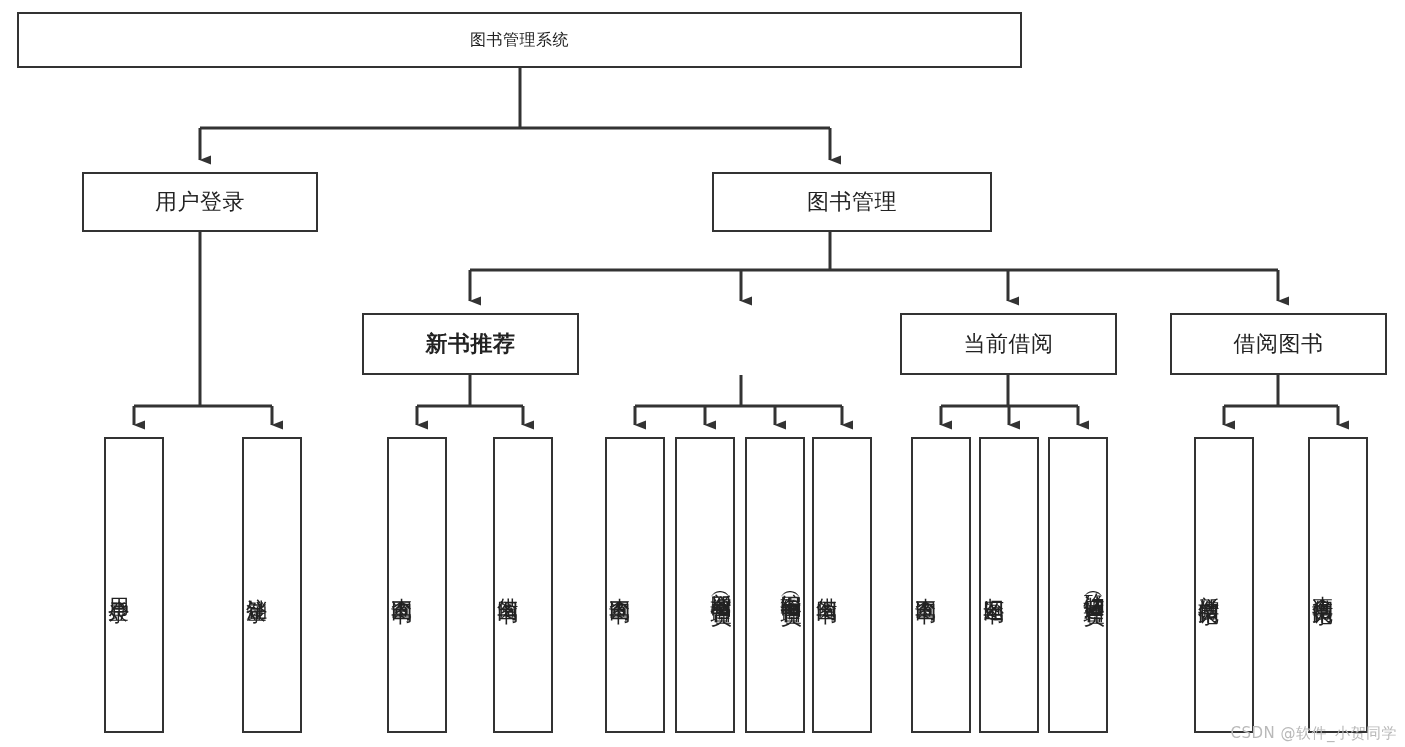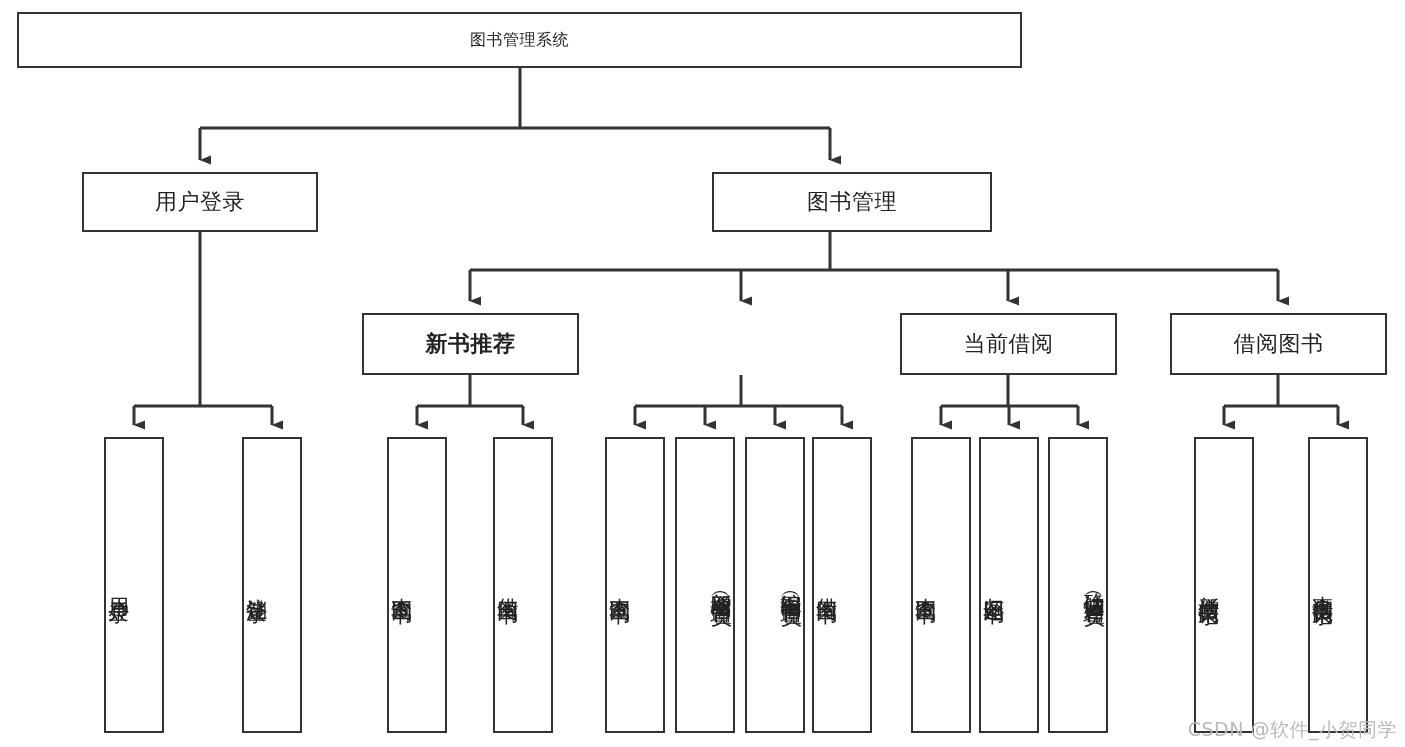--- a/index.html
+++ b/index.html
@@ -64,21 +64,21 @@
     align-items: flex-start;
     justify-content: center;
   }
   .node.v .vtext {
     display: block;
   }
   #watermark {
     position: absolute;
     right: 8px;
     bottom: 4px;
-    font-size: 19px;
+    font-size: 15px;
     color: #b9b9b9;
     letter-spacing: 0.5px;
     white-space: nowrap;
     font-family: "DejaVu Sans", "Liberation Sans", sans-serif;
   }
 </style>
 </head>
 <body>
 
 <div id="canvas">

